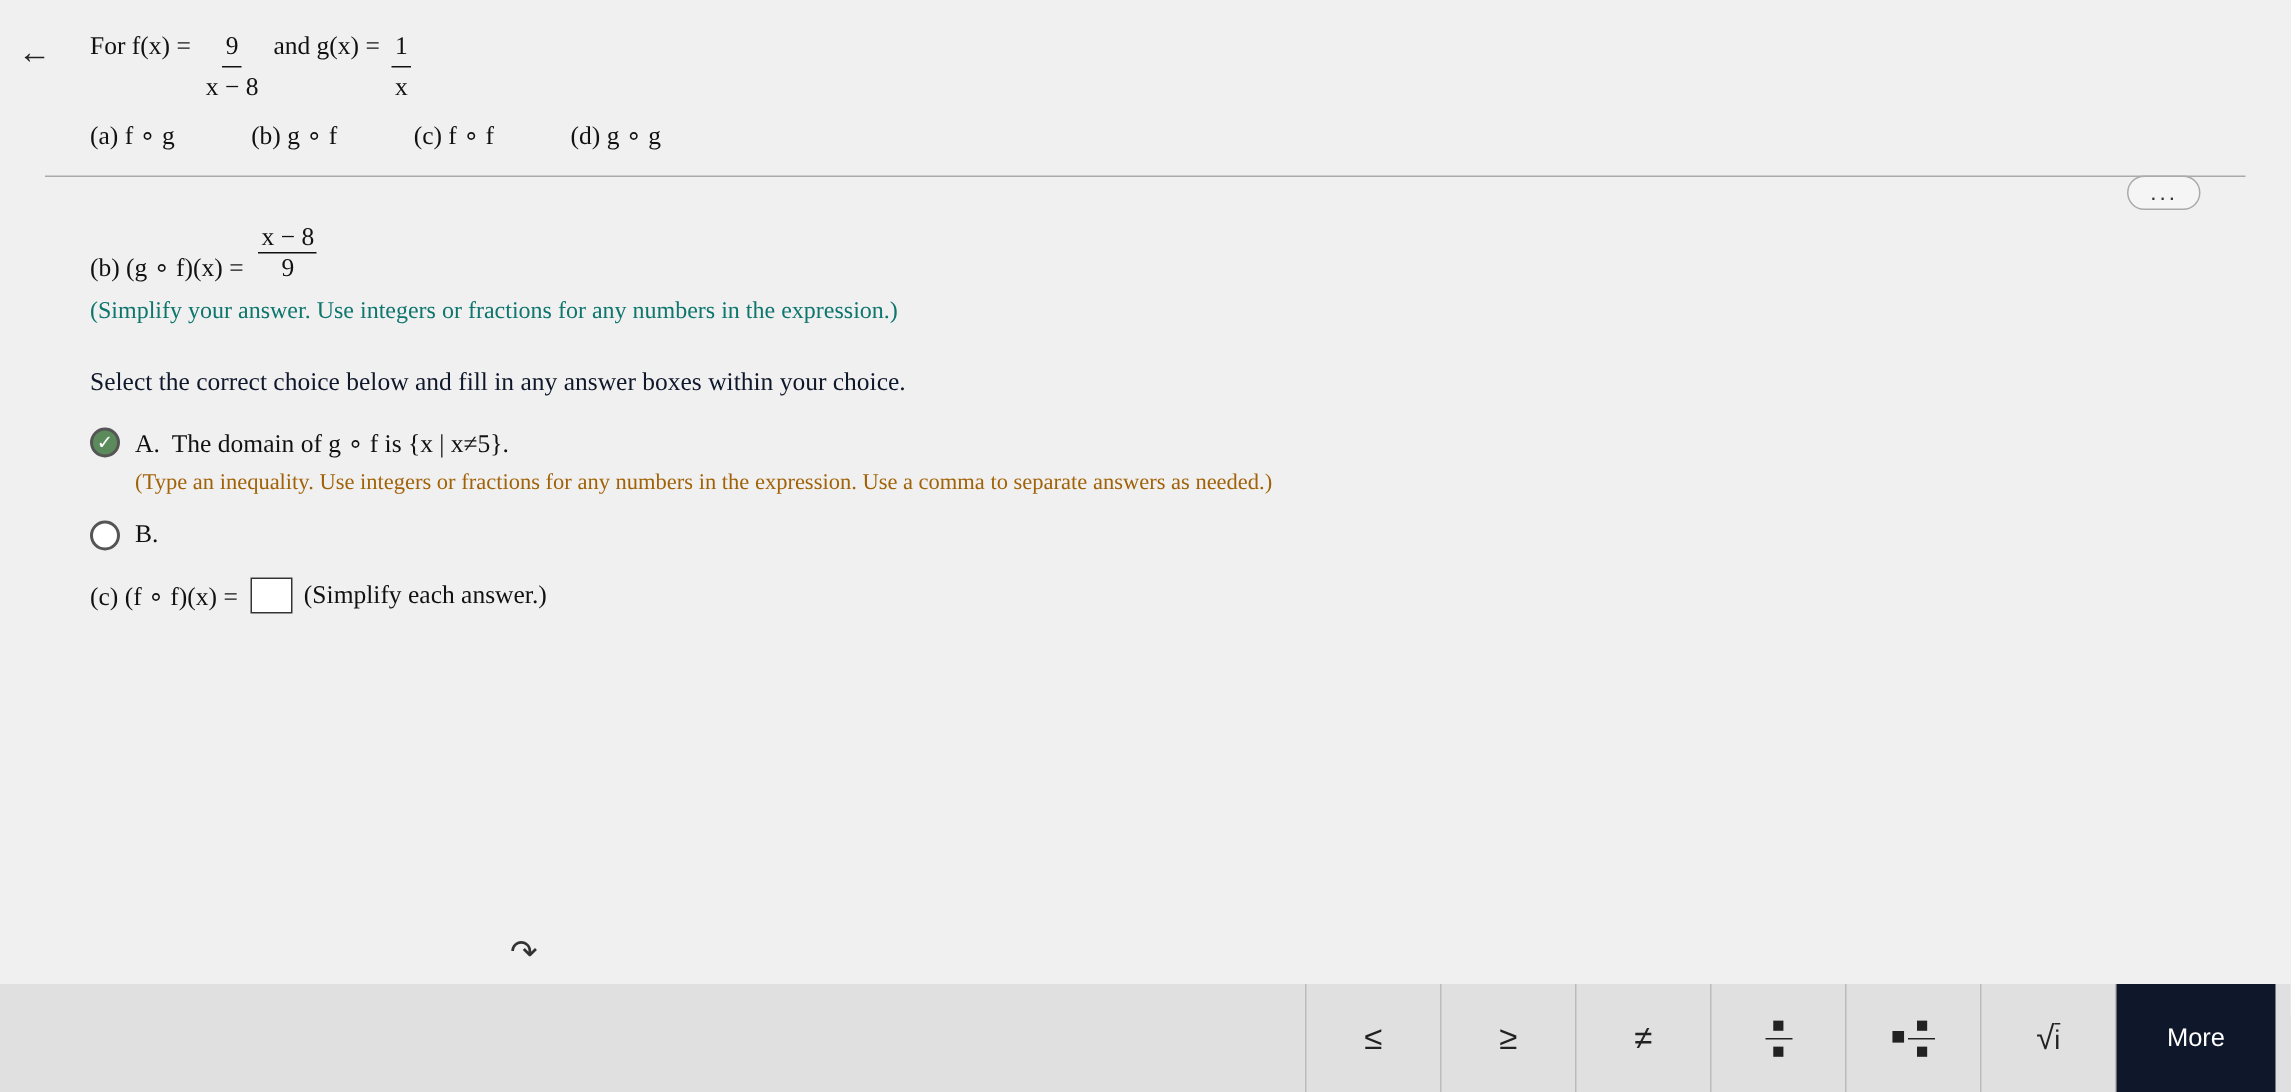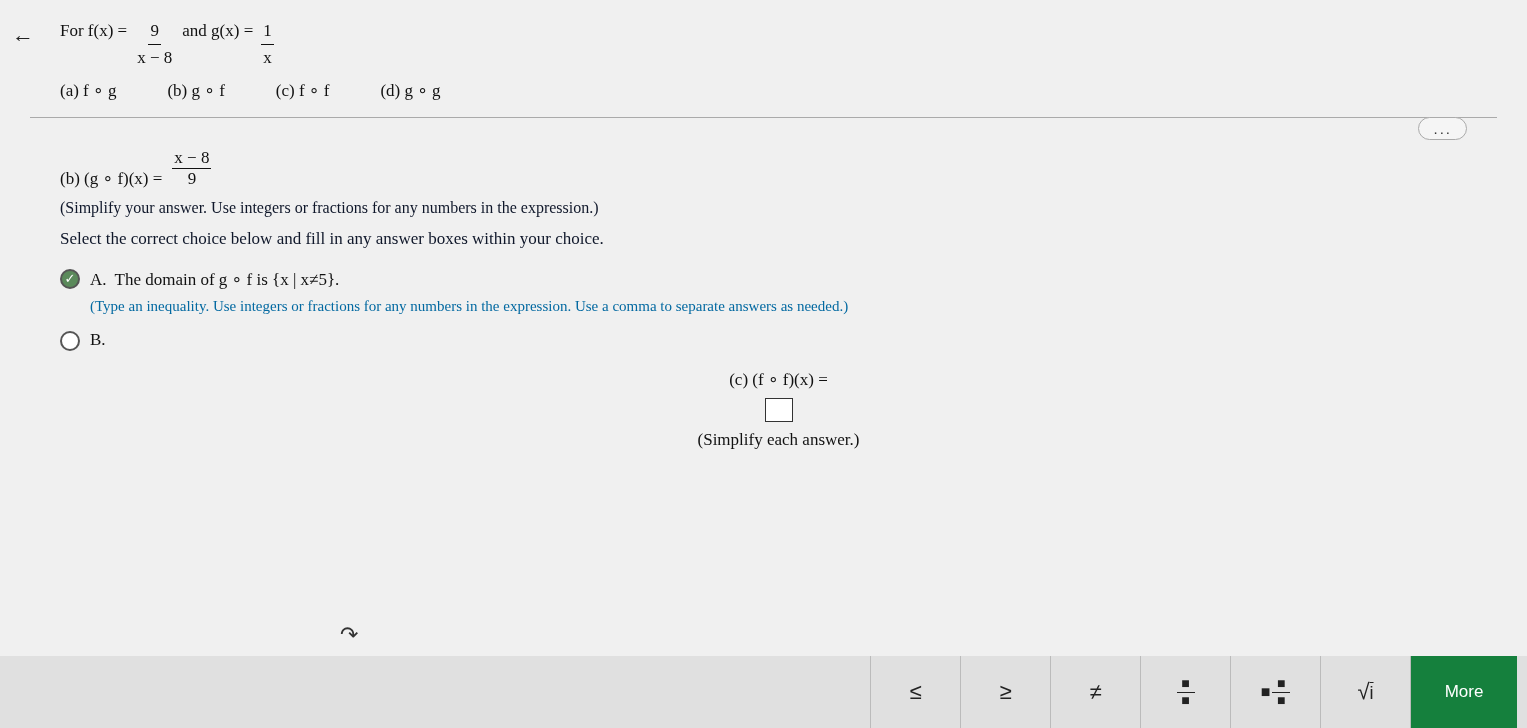--- a/index.html
+++ b/index.html
@@ -87,22 +87,22 @@
     }
     .gof-result {
       display: flex;
       align-items: flex-end;
       gap: 8px;
       font-size: 17px;
       margin-bottom: 10px;
     }
     .simplify-note {
       font-size: 16px;
-      margin-bottom: 12px;
-      color: #0f172a;
+      margin-bottom: 28px;
+      color: #0f766e;
     }
     .select-instruction {
       font-size: 17px;
       margin-bottom: 18px;
       color: #0f172a;
     }
     .choice-a {
       display: flex;
       align-items: flex-start;
       gap: 10px;
@@ -151,21 +151,20 @@
       gap: 10px;
       margin-bottom: 18px;
       font-size: 17px;
     }
     .part-c {
       display: flex;
       align-items: center;
       gap: 8px;
       font-size: 17px;
       margin-top: 4px;
-      flex-direction: column;
     }
     .answer-box {
       display: inline-block;
       width: 28px;
       height: 24px;
       border: 1.5px solid #333;
       background: #fff;
       vertical-align: middle;
     }
     .bottom-toolbar {
@@ -188,21 +187,21 @@
       align-items: center;
       justify-content: center;
       border: none;
       border-left: 1px solid #bbb;
       background: transparent;
       cursor: pointer;
       font-size: 22px;
       color: #222;
     }
     .toolbar-btn.more-btn {
-      background: #15803d;
+      background: #0f172a;
       color: #fff;
       font-family: Arial, sans-serif;
       font-size: 17px;
       font-weight: normal;
       width: 107px;
     }
     .sqrt-icon {
       font-size: 22px;
     }
     .frac-icon {
@@ -288,21 +287,21 @@
 
     <div class="choice-a">
       <div class="radio-check">
         <span class="checkmark">✓</span>
       </div>
       <div class="choice-text">
         <div class="choice-a-inline">
           <span>A.</span>
           <span>The domain of g ∘ f is {x | x≠5}.</span>
         </div>
-        <div style="font-size:15px; color:#0369a1; margin-top:2px;">(Type an inequality. Use integers or fractions for any numbers in the expression. Use a comma to separate answers as needed.)</div>
+        <div style="font-size:15px; color:#a16207; margin-top:2px;">(Type an inequality. Use integers or fractions for any numbers in the expression. Use a comma to separate answers as needed.)</div>
       </div>
     </div>
 
     <div class="choice-b">
       <div class="radio-empty"></div>
       <span style="margin-right:4px;">B.</span>
     </div>
 
     <div class="part-c">
       <span>(c) (f ∘ f)(x) =</span>

